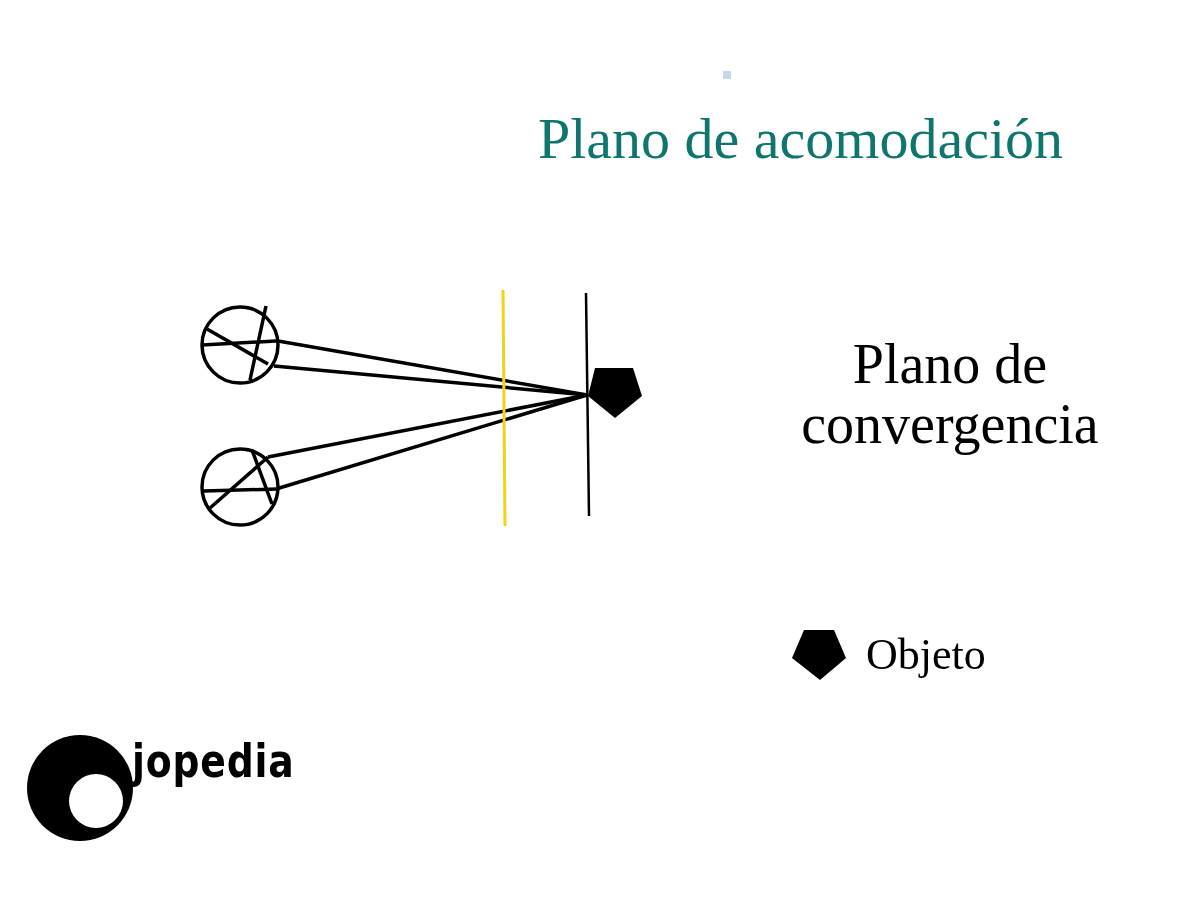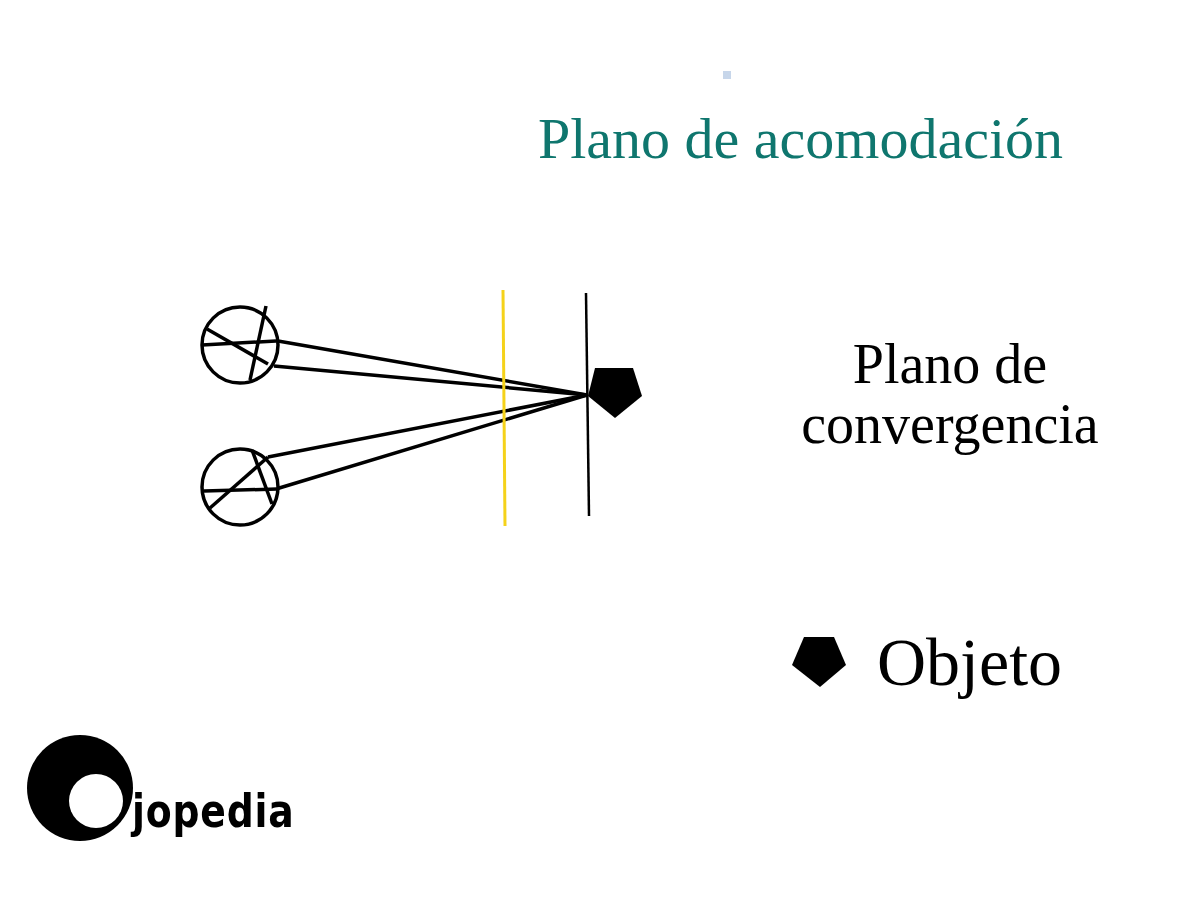--- a/index.html
+++ b/index.html
@@ -2,23 +2,23 @@
 <html><head>
 <meta charset="utf-8">
 <style>
   html, body { margin: 0; padding: 0; background: #ffffff; }
   body { width: 1200px; height: 900px; position: relative; overflow: hidden; font-family: "Liberation Serif", "DejaVu Serif", serif; }
   .abs { position: absolute; }
   #diagram { position: absolute; left: 0; top: 0; width: 1200px; height: 900px; }
   .label-acc { left: 538px; top: 110px; font-size: 58px; color: #0f766e; white-space: nowrap; line-height: 1; }
   .label-conv { left: 760px; top: 335px; width: 380px; font-size: 56px; color: #000; text-align: center; line-height: 1.07; }
   .legend { left: 790px; top: 628px; display: flex; align-items: center; gap: 18px; }
-  .legend-text { font-size: 68px; color: #000; line-height: 1; margin-left: 11px; }
+  .legend-text { font-size: 44px; color: #000; line-height: 1; }
   .dot { left: 723px; top: 71px; width: 8px; height: 8px; background: #c7d6ea; }
-  .logo { left: 26px; top: 734px; display: flex; align-items: flex-end; }
+  .logo { left: 26px; top: 734px; display: flex; }
   .logo-text { font-family: "DejaVu Sans", sans-serif; font-weight: bold; font-size: 46px; color: #000; margin-left: -4px; margin-bottom: 6px; letter-spacing: 1px; transform: scaleX(0.82); transform-origin: left bottom; }
 </style>
 </head>
 <body>
 
 <div class="abs dot"></div>
 
 <div class="abs label-acc">Plano de acomodación</div>
 
 <svg id="diagram" viewBox="0 0 1200 900">

